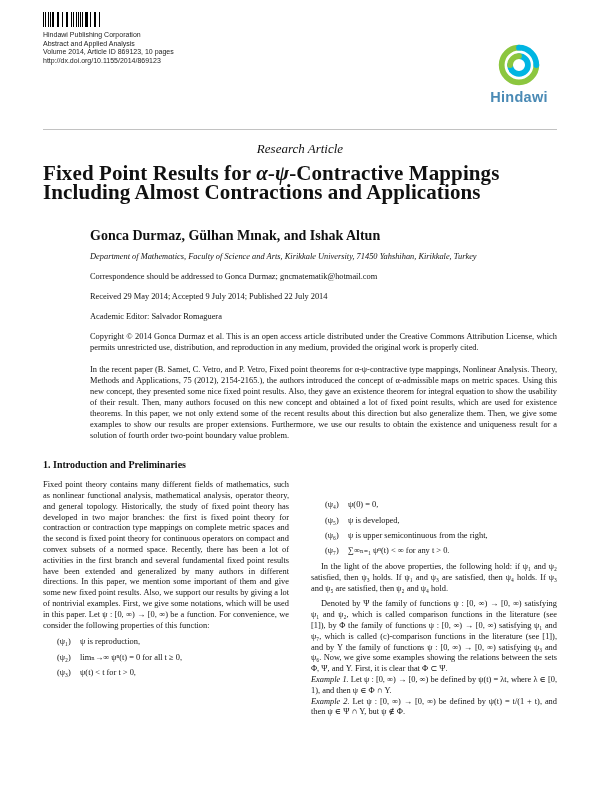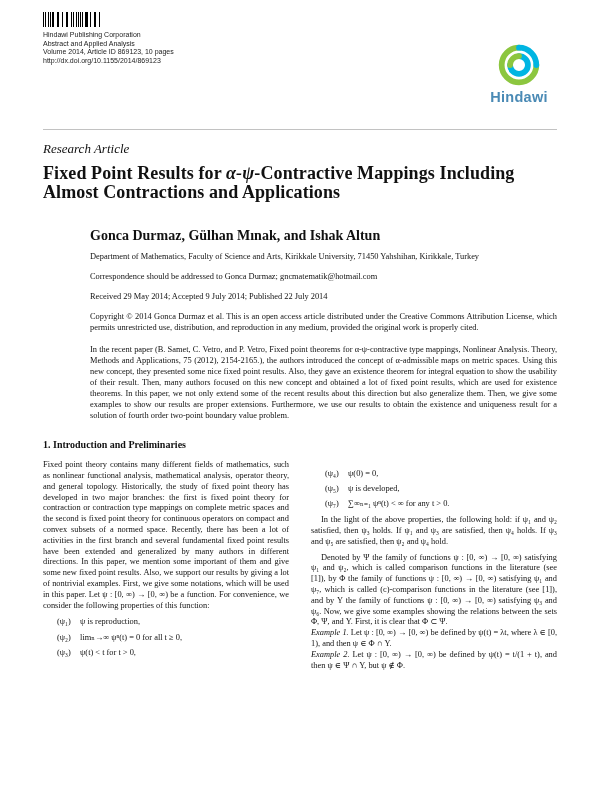--- a/index.html
+++ b/index.html
@@ -10,28 +10,28 @@
   .barcode{width:58px;height:15px;
     background:repeating-linear-gradient(90deg,#000 0 1.2px,#fff 1.2px 2.2px,#000 2.2px 2.8px,#fff 2.8px 4.6px,#000 4.6px 6.4px,#fff 6.4px 7.2px,#000 7.2px 7.7px,#fff 7.7px 9.3px);}
   .pubinfo{margin-top:4px;font-family:"Liberation Sans","DejaVu Sans",sans-serif;font-size:7px;line-height:8.6px;color:#222;}
   .pubinfo .doi{color:#222;text-decoration:none;}
   .logo{position:absolute;top:44px;right:46px;width:70px;text-align:center;}
   .logo svg{display:block;margin:0 auto;}
   .wordmark{margin-top:3px;font-family:"Liberation Sans","DejaVu Sans",sans-serif;font-size:14.5px;font-weight:600;color:#4a8ab5;letter-spacing:.3px;}
   .rule{border:none;border-top:1px solid #c2c2c2;margin:64px 0 0;}
 
   
-  .type-label{margin-top:11px;font-size:13px;font-style:italic;}
-  h1.title{margin:7px 0 0;font-size:18px;line-height:19px;font-weight:bold;letter-spacing:.1px;}
+  .type-label{margin-top:11px;font-size:13px;font-style:italic;text-align:center;}
+  h1.title{margin:7px 0 0;font-size:21px;line-height:19px;font-weight:bold;letter-spacing:.1px;}
   h1.title .math{font-style:italic;}
 
   
   .meta{margin:28px 0 0 47px;font-size:8.4px;line-height:11px;}
   .authors{font-size:14px;font-weight:bold;}
-  .affiliation{margin-top:10px;}
+  .affiliation{margin-top:10px;font-style:italic;}
   .metaline{margin-top:9px;}
   .email{color:#111;text-decoration:none;}
   .copyright{margin-top:9px;text-align:justify;}
   .abstract{margin-top:11px;text-align:justify;}
 
   
   .columns{display:flex;gap:22px;margin-top:19px;font-size:8.4px;line-height:10.8px;text-align:justify;}
   .col{flex:1 1 0;min-width:0;}
   .col-right{padding-top:24px;}
   h2.sec{font-size:10px;margin:0 0 9px;font-weight:bold;text-align:left;}
@@ -70,40 +70,42 @@
   <hr class="rule">
 
   <div class="type-label">Research Article</div>
   <h1 class="title"><span>Fixed Point Results for </span><span class="math">α-ψ</span><span>-Contractive Mappings Including Almost Contractions and Applications</span></h1>
 
   <div class="meta">
     <div class="authors">Gonca Durmaz, Gülhan Mınak, and Ishak Altun</div>
     <div class="affiliation">Department of Mathematics, Faculty of Science and Arts, Kirikkale University, 71450 Yahshihan, Kirikkale, Turkey</div>
     <div class="metaline"><span>Correspondence should be addressed to Gonca Durmaz; </span><span class="email">gncmatematik@hotmail.com</span></div>
     <div class="metaline">Received 29 May 2014; Accepted 9 July 2014; Published 22 July 2014</div>
+    <div class="metaline">Academic Editor: Salvador Romaguera</div>
     <div class="copyright">Copyright © 2014 Gonca Durmaz et al. This is an open access article distributed under the Creative Commons Attribution License, which permits unrestricted use, distribution, and reproduction in any medium, provided the original work is properly cited.</div>
     <div class="abstract">In the recent paper (B. Samet, C. Vetro, and P. Vetro, Fixed point theorems for α-ψ-contractive type mappings, Nonlinear Analysis. Theory, Methods and Applications, 75 (2012), 2154-2165.), the authors introduced the concept of α-admissible maps on metric spaces. Using this new concept, they presented some nice fixed point results. Also, they gave an existence theorem for integral equation to show the usability of their result. Then, many authors focused on this new concept and obtained a lot of fixed point results, which are used for existence theorems. In this paper, we not only extend some of the recent results about this direction but also generalize them. Then, we give some examples to show our results are proper extensions. Furthermore, we use our results to obtain the existence and uniqueness result for a solution of fourth order two-point boundary value problem.</div>
   </div>
 
   <div class="columns">
 
     <div class="col col-left">
       <h2 class="sec">1. Introduction and Preliminaries</h2>
       <p>Fixed point theory contains many different fields of mathematics, such as nonlinear functional analysis, mathematical analysis, operator theory, and general topology. Historically, the study of fixed point theory has developed in two major branches: the first is fixed point theory for contraction or contraction type mappings on complete metric spaces and the second is fixed point theory for continuous operators on compact and convex subsets of a normed space. Recently, there has been a lot of activities in the first branch and several fundamental fixed point results have been extended and generalized by many authors in different directions. In this paper, we mention some important of them and give some new fixed point results. Also, we support our results by giving a lot of nontrivial examples. First, we give some notations, which will be used in this paper. Let ψ : [0, ∞) → [0, ∞) be a function. For convenience, we consider the following properties of this function:</p>
       <div class="props">
         <div class="prop"><span class="lbl">(ψ₁)</span> <span>ψ is reproduction,</span></div>
         <div class="prop"><span class="lbl">(ψ₂)</span> <span>limₙ→∞ ψⁿ(t) = 0 for all t ≥ 0,</span></div>
         <div class="prop"><span class="lbl">(ψ₃)</span> <span>ψ(t) &lt; t for t &gt; 0,</span></div>
       </div>
     </div>
 
     <div class="col col-right">
-      <div class="props" style="margin-top:4px;">
+      <div class="props" style="margin-top:16px;">
         <div class="prop"><span class="lbl">(ψ₄)</span> <span>ψ(0) = 0,</span></div>
         <div class="prop"><span class="lbl">(ψ₅)</span> <span>ψ is developed,</span></div>
+        <div class="prop"><span class="lbl">(ψ₆)</span> <span>ψ is upper semicontinuous from the right,</span></div>
         <div class="prop"><span class="lbl">(ψ₇)</span> <span>∑∞ₙ₌₁ ψⁿ(t) &lt; ∞ for any t &gt; 0.</span></div>
       </div>
       <p class="para-indent">In the light of the above properties, the following hold: if ψ₁ and ψ₂ satisfied, then ψ₃ holds. If ψ₁ and ψ₃ are satisfied, then ψ₄ holds. If ψ₃ and ψ₅ are satisfied, then ψ₂ and ψ₄ hold.</p>
       <p class="para-indent">Denoted by Ψ the family of functions ψ : [0, ∞) → [0, ∞) satisfying ψ₁ and ψ₂, which is called comparison functions in the literature (see [1]), by Φ the family of functions ψ : [0, ∞) → [0, ∞) satisfying ψ₁ and ψ₇, which is called (c)-comparison functions in the literature (see [1]), and by Υ the family of functions ψ : [0, ∞) → [0, ∞) satisfying ψ₃ and ψ₆. Now, we give some examples showing the relations between the sets Φ, Ψ, and Υ. First, it is clear that Φ ⊂ Ψ.</p>
       <p class="example"><span class="exlbl">Example 1.</span> <span>Let ψ : [0, ∞) → [0, ∞) be defined by ψ(t) = λt, where λ ∈ [0, 1), and then ψ ∈ Φ ∩ Υ.</span></p>
       <p class="example"><span class="exlbl">Example 2.</span> <span>Let ψ : [0, ∞) → [0, ∞) be defined by ψ(t) = t/(1 + t), and then ψ ∈ Ψ ∩ Υ, but ψ ∉ Φ.</span></p>
     </div>
 
   </div>
 </div>

